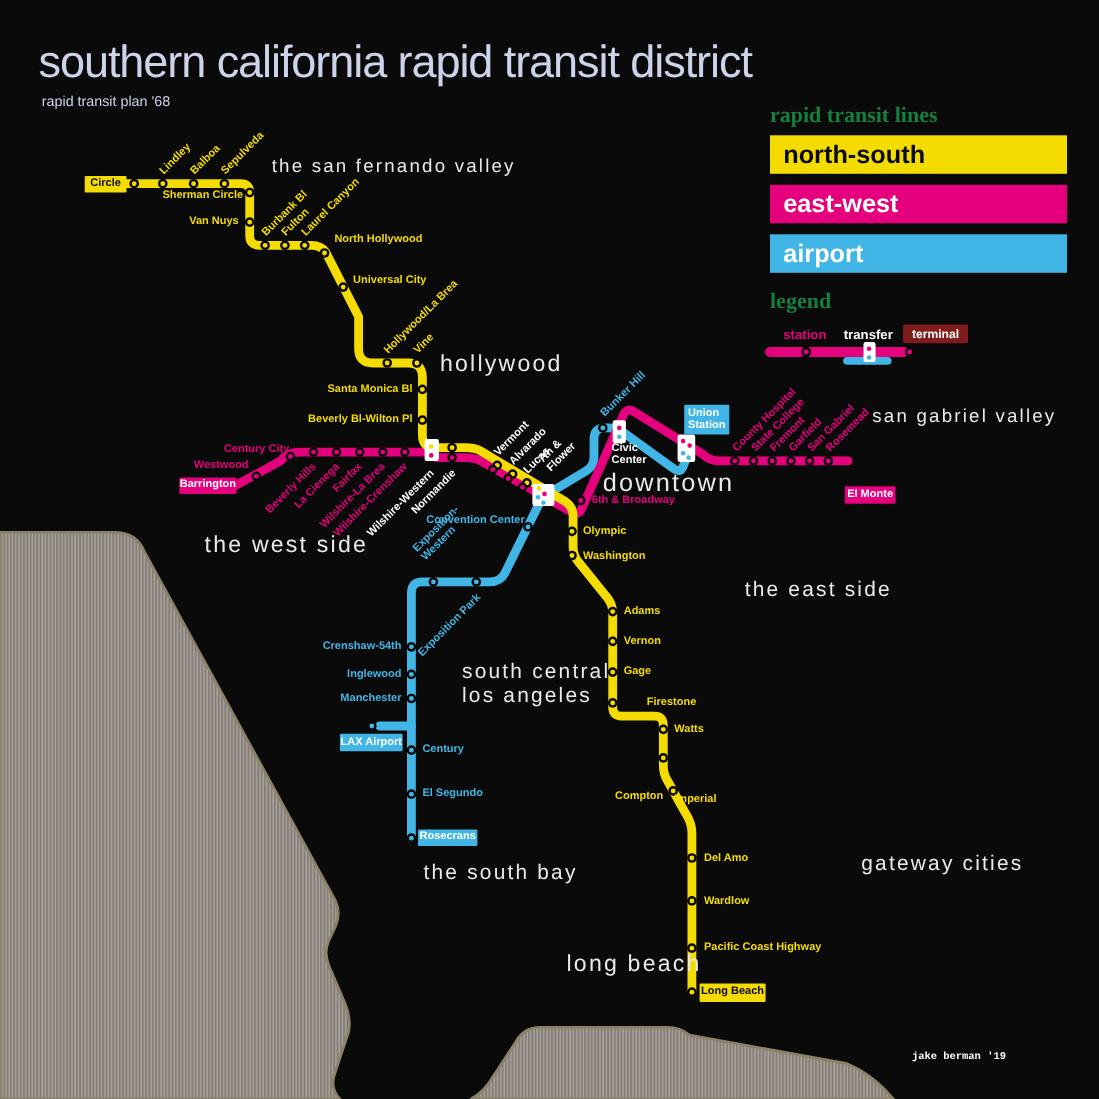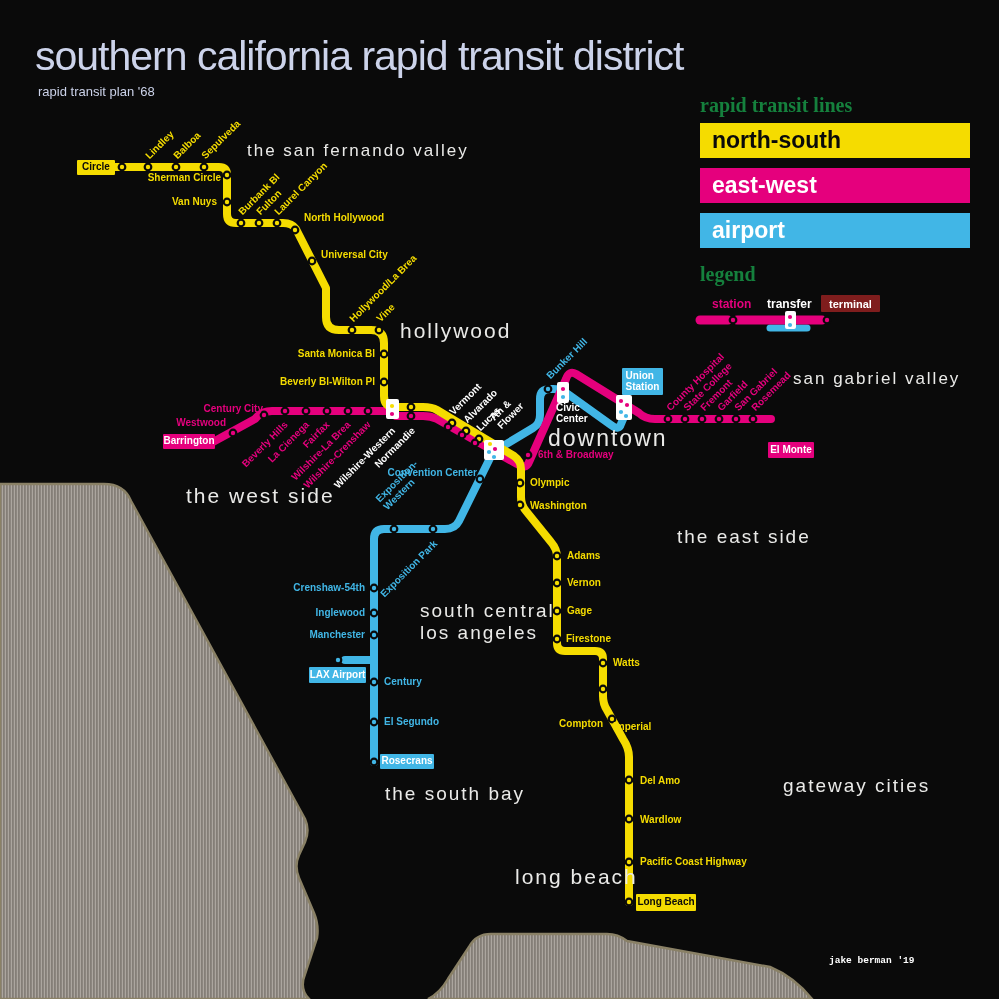--- a/index.html
+++ b/index.html
@@ -231,21 +231,21 @@
       <div class="lbl" style="color: rgb(245, 220, 0); left: 321px; top: 249px;">Universal City</div>
       <div class="lbl ang" style="color: rgb(245, 220, 0); left: 355px; top: 313px;">Hollywood/La Brea</div>
       <div class="lbl ang" style="color: rgb(245, 220, 0); left: 382px; top: 313px;">Vine</div>
       <div class="lbl" style="color: rgb(245, 220, 0); right: 624px; top: 348px; text-align: right;">Santa Monica Bl</div>
       <div class="lbl" style="color: rgb(245, 220, 0); right: 624px; top: 376px; text-align: right;">Beverly Bl-Wilton Pl</div>
       <div class="lbl" style="color: rgb(245, 220, 0); left: 530px; top: 477px;">Olympic</div>
       <div class="lbl" style="color: rgb(245, 220, 0); left: 530px; top: 500px;">Washington</div>
       <div class="lbl" style="color: rgb(245, 220, 0); left: 567px; top: 550px;">Adams</div>
       <div class="lbl" style="color: rgb(245, 220, 0); left: 567px; top: 577px;">Vernon</div>
       <div class="lbl" style="color: rgb(245, 220, 0); left: 567px; top: 605px;">Gage</div>
-      <div class="lbl" style="color: rgb(245, 220, 0); left: 566px; top: 633px;">Firestone</div>
+      <div class="lbl" style="color: rgb(245, 220, 0); left: 588px; top: 633px;">Firestone</div>
       <div class="lbl" style="color: rgb(245, 220, 0); left: 613px; top: 657px;">Watts</div>
       <div class="lbl" style="color: rgb(245, 220, 0); left: 613px; top: 721px;">Imperial</div>
       <div class="lbl" style="color: rgb(245, 220, 0); right: 396px; top: 718px; text-align: right;">Compton</div>
       <div class="lbl" style="color: rgb(245, 220, 0); left: 640px; top: 775px;">Del Amo</div>
       <div class="lbl" style="color: rgb(245, 220, 0); left: 640px; top: 814px;">Wardlow</div>
       <div class="lbl" style="color: rgb(245, 220, 0); left: 640px; top: 856px;">Pacific Coast Highway</div>
       <div class="lbl" style="color: rgb(229, 0, 125); right: 773px; top: 417px; text-align: right;">Westwood</div>
       <div class="lbl" style="color: rgb(229, 0, 125); right: 736px; top: 403px; text-align: right;">Century City</div>
       <div class="lbl ang2" style="color: rgb(229, 0, 125); right: 717px; top: 419px; text-align: right;">Beverly Hills</div>
       <div class="lbl ang2" style="color: rgb(229, 0, 125); right: 696px; top: 419px; text-align: right;">La Cienega</div>

